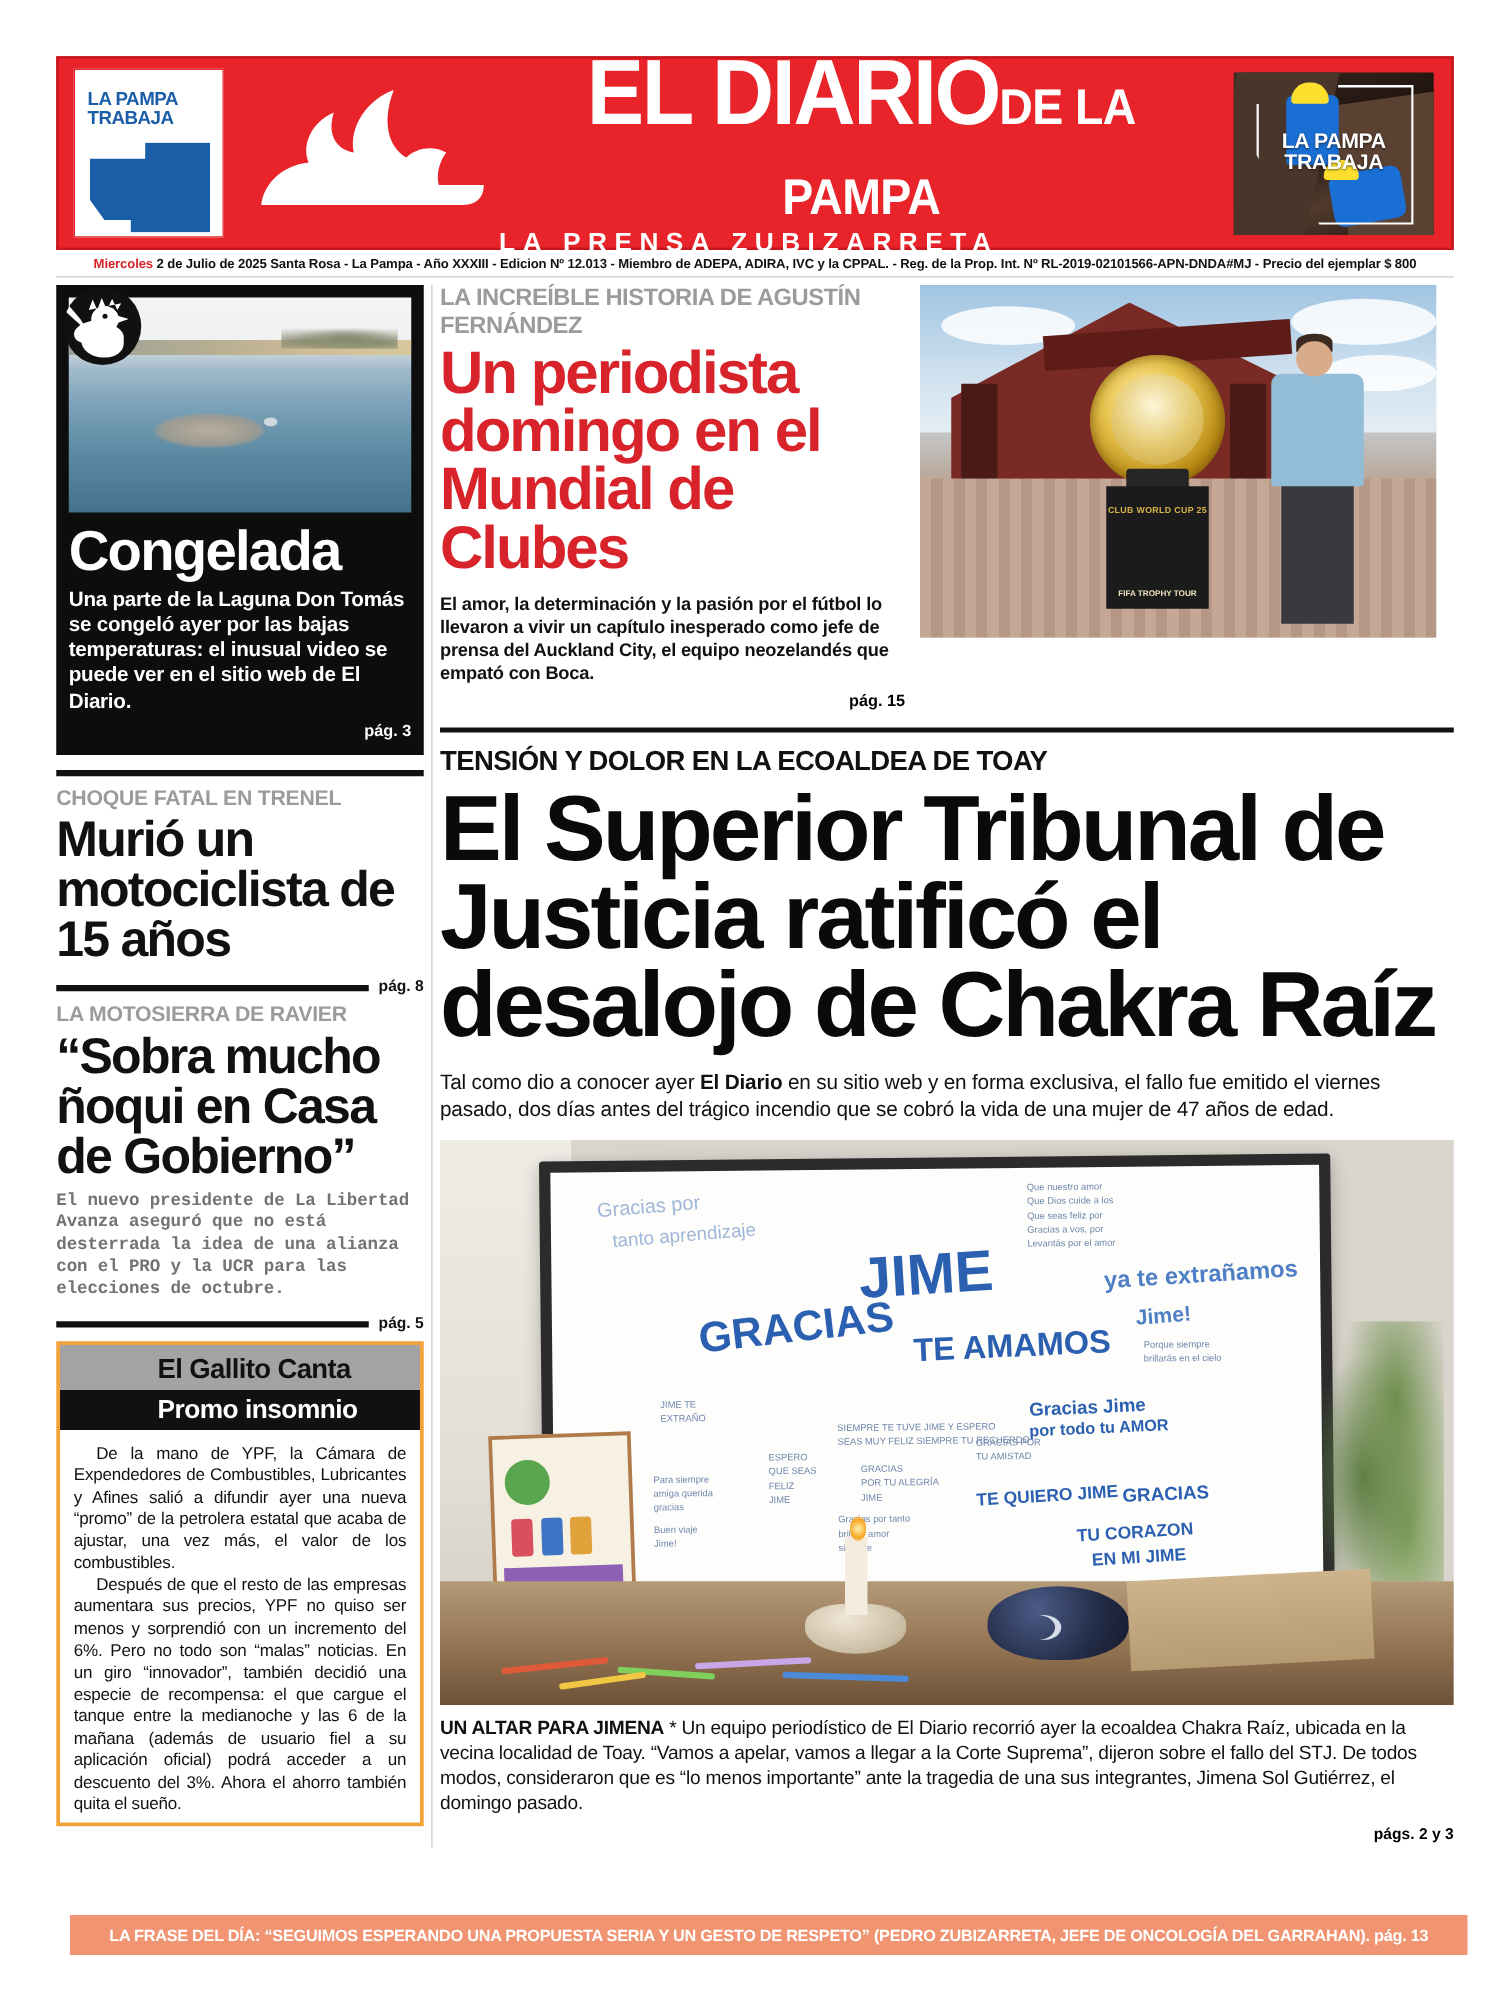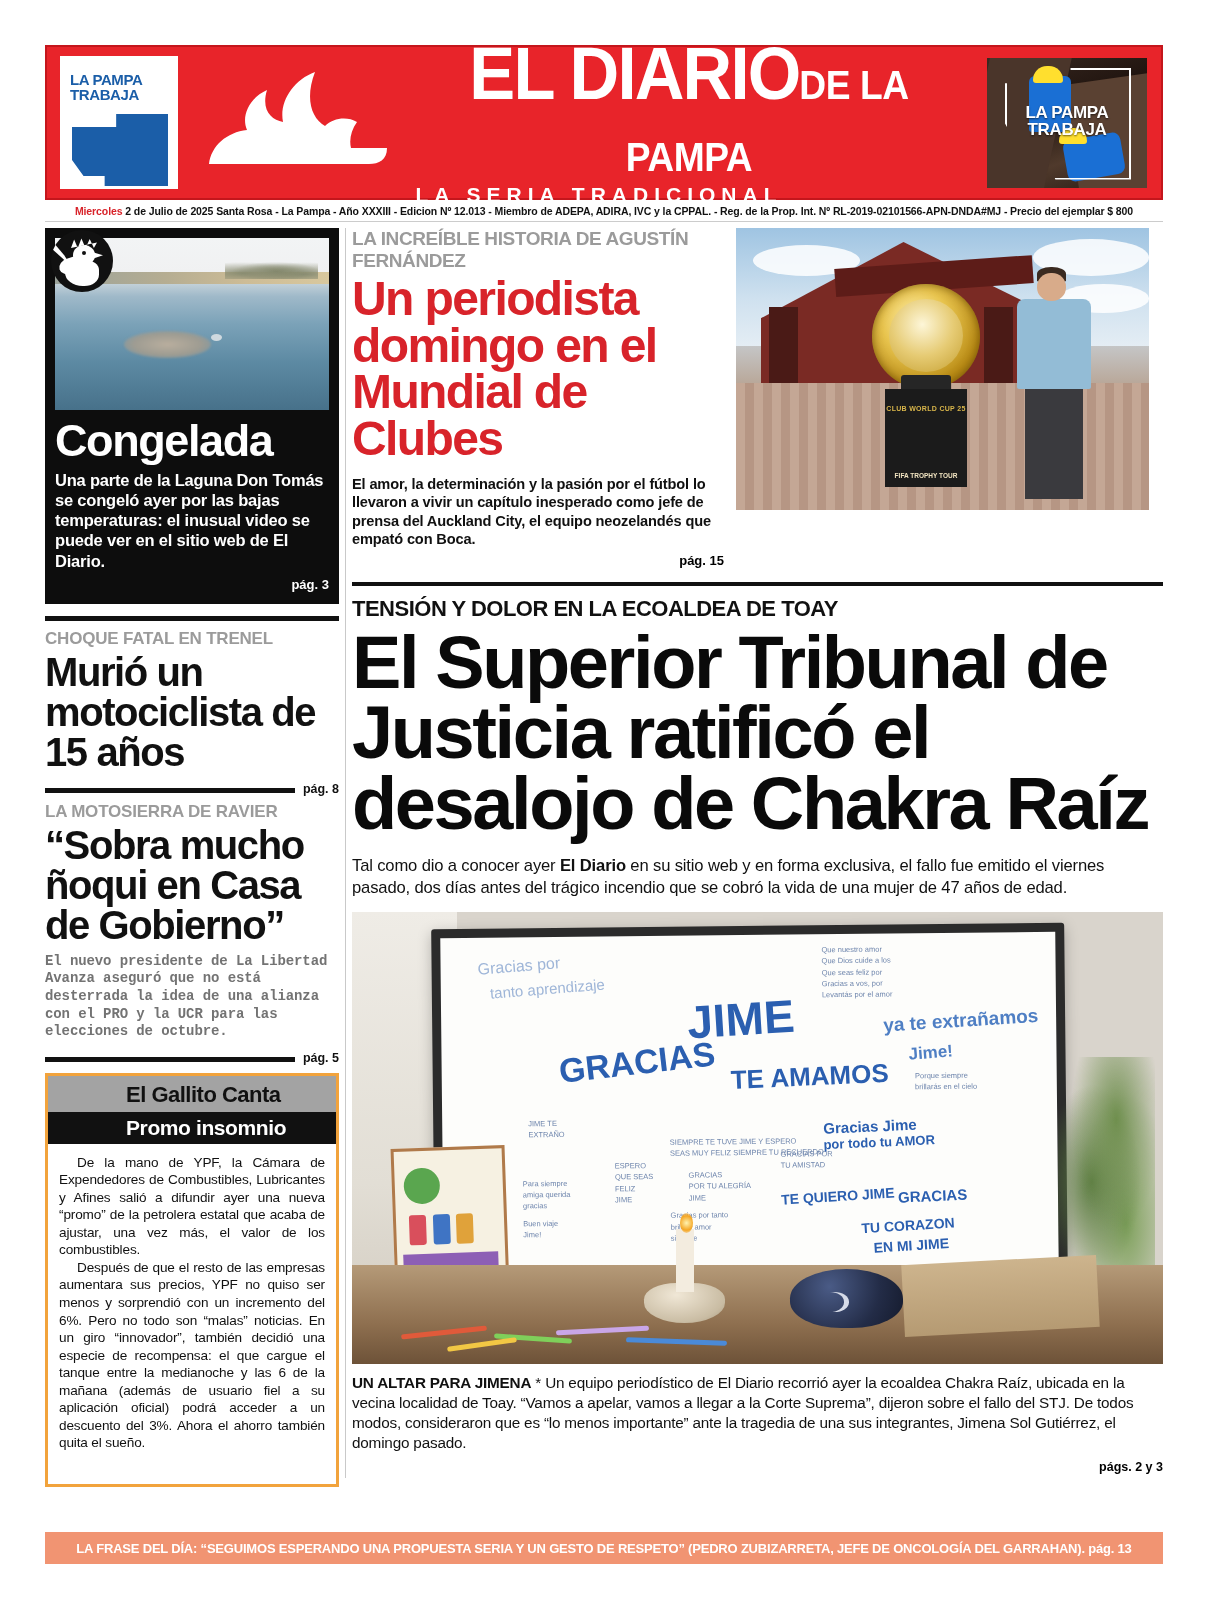--- a/index.html
+++ b/index.html
@@ -152,21 +152,21 @@
   .rooster .comb{position:absolute;left:20px;top:6px;width:26px;height:12px;background:#fff;
      clip-path:polygon(0% 100%,12% 30%,26% 100%,40% 20%,56% 100%,72% 25%,88% 100%,100% 55%);}
   .rooster .head{position:absolute;left:22px;top:15px;width:22px;height:20px;background:#fff;border-radius:50% 50% 45% 45%;}
   .rooster .eye{position:absolute;left:31px;top:21px;width:4px;height:4px;background:#111;border-radius:50%;}
   .rooster .beak{position:absolute;left:41px;top:22px;width:11px;height:7px;background:#fff;
      clip-path:polygon(0% 0%,100% 45%,0% 100%);}
   .rooster .body{position:absolute;left:14px;top:30px;width:34px;height:26px;background:#fff;border-radius:50% 40% 45% 55%;}
   .rooster .wing{position:absolute;left:8px;top:28px;width:22px;height:16px;background:#fff;border-radius:60% 20% 40% 60%;transform:rotate(-18deg);}
   .rooster .tail{position:absolute;left:-2px;top:14px;width:22px;height:22px;background:#fff;
      clip-path:polygon(100% 100%,0% 10%,26% 0%,70% 52%);}
-  .gallito-body { padding:10px 11px 32px 11px; }
+  .gallito-body { padding:10px 11px 6px 11px; }
   .gallito-body p {
     font-size:13.6px; line-height:1.29; color:#111; text-align:justify;
     text-indent:18px; font-family:"Liberation Sans", sans-serif;
     letter-spacing:-0.15px;
   }
   .gallito-body p + p { margin-top:0; }
 
   
   .colR { position:absolute; left:352px; top:228px; width:811px; }
   .divider-v {
@@ -285,21 +285,21 @@
 
   .cap {
     margin-top:9px; font-size:15.3px; font-weight:normal; line-height:1.3; color:#111;
     letter-spacing:-0.2px;
     font-family:"Liberation Sans Narrow","Liberation Sans", sans-serif;
   }
   .cap-pag { text-align:right; font-size:12.5px; font-weight:bold; margin-top:7px; }
 
   
   .frase {
-    position:absolute; left:45px; bottom:35px; width:1118px; height:32px;
+    position:absolute; left:56px; bottom:35px; width:1118px; height:32px;
     background:#f19472; display:flex; align-items:center; justify-content:center;
   }
   .frase span {
     font-size:13px; font-weight:bold; color:#ffffff; letter-spacing:-0.2px;
     font-family:"Liberation Sans Narrow","Liberation Sans", sans-serif;
     white-space:nowrap;
   }
 </style>
 </head>
 <body>
@@ -319,21 +319,21 @@
     <div class="mh-bird">
       <svg width="200" height="110" viewBox="0 0 200 110" aria-hidden="true">
         <path d="M8 96 C10 78 26 64 46 62 C40 48 48 30 66 22 C60 42 70 52 82 54 C78 34 92 12 114 4 C104 30 110 50 124 58 C132 50 146 48 156 54 C150 62 148 72 150 80 L186 80 C186 92 178 96 168 96 Z" fill="#ffffff"></path>
       </svg>
     </div>
 
     <div class="mh-nameblock">
       <div class="mh-title">
         <span>EL DIARIO</span><span class="small">DE LA PAMPA</span>
       </div>
-      <div class="mh-sub">LA SERIA TRADICIONAL</div>
+      <div class="mh-sub">LA PRENSA ZUBIZARRETA</div>
     </div>
 
     <div class="mh-ad">
       <div class="rock1"></div>
       <div class="rock2"></div>
       <div class="worker1"></div>
       <div class="helm1"></div>
       <div class="worker2"></div>
       <div class="helm2"></div>
       <div class="maps"></div>

